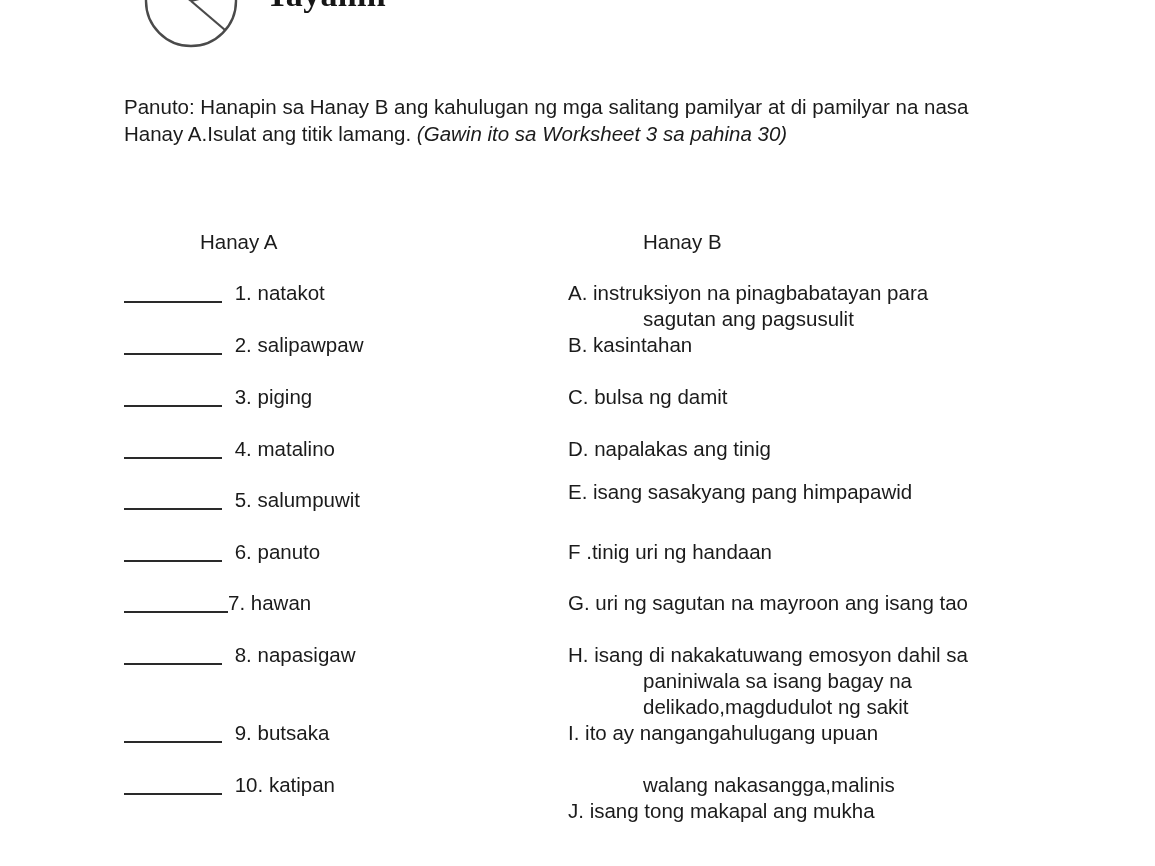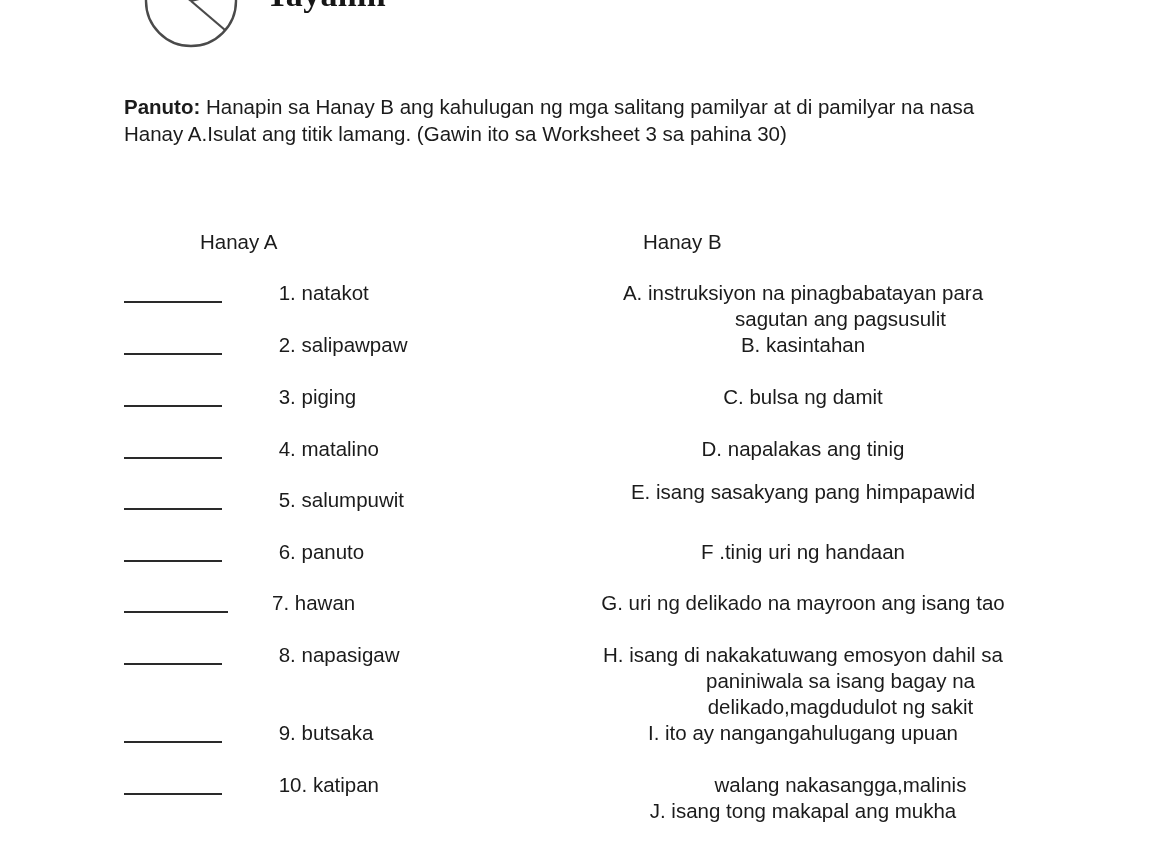--- a/index.html
+++ b/index.html
@@ -49,22 +49,22 @@
   
   #panuto {
     position: absolute;
     left: 124px;
     top: 72px;
     width: 890px;
     font-size: 20.5px;
     line-height: 27px;
     color: #1b1b1b;
   }
-  #panuto .lead { font-weight: bold; }
-  #panuto .note { }
+  #panuto .lead { font-weight: normal; }
+  #panuto .note { font-style: italic; }
 
   
   #worksheet {
     position: absolute;
     left: 0;
     top: 0;
     width: 1046px;
     height: 866px;
   }
   .col-heading {
@@ -91,32 +91,32 @@
     display: inline-block;
     width: 98px;
     border-bottom: 2px solid #2a2a2a;
     vertical-align: -3px;
     margin-right: 7px;
   }
   .item-row.tight .blank-line {
     width: 104px;
     margin-right: 0;
   }
-  .item-text { display: inline; margin-left: 44px; }
+  .item-text { display: inline; }
 
   
   .option-row {
     position: absolute;
     left: 568px;
     width: 470px;
     font-size: 20.5px;
     line-height: 26px;
     color: #1b1b1b;
   }
-  .option-row .opt-line { white-space: nowrap; text-align: center; }
+  .option-row .opt-line { white-space: nowrap; }
   .option-row .opt-line.cont { padding-left: 75px; }
 </style>
 </head>
 <body>
 
 <div id="header-band">
   <div id="badge-logo">
     <svg width="112" height="94" viewBox="0 0 112 94" fill="none">
       <circle cx="56" cy="47" r="45" stroke="#4a4a4a" stroke-width="2.4" fill="#ffffff"></circle>
       <path d="M56 47 L99 36" stroke="#4a4a4a" stroke-width="2.2"></path>
@@ -179,21 +179,21 @@
   <div class="option-row" style="top:436px">
     <div class="opt-line">D. napalakas ang tinig</div>
   </div>
   <div class="option-row" style="top:479px">
     <div class="opt-line">E. isang sasakyang pang himpapawid</div>
   </div>
   <div class="option-row" style="top:539px">
     <div class="opt-line">F .tinig uri ng handaan</div>
   </div>
   <div class="option-row" style="top:590px">
-    <div class="opt-line">G. uri ng delikado na mayroon ang isang tao</div>
+    <div class="opt-line">G. uri ng sagutan na mayroon ang isang tao</div>
   </div>
   <div class="option-row" style="top:642px">
     <div class="opt-line">H. isang di nakakatuwang emosyon dahil sa</div>
     <div class="opt-line cont">paniniwala sa isang bagay na</div>
     <div class="opt-line cont">delikado,magdudulot ng sakit</div>
   </div>
   <div class="option-row" style="top:720px">
     <div class="opt-line">I. ito ay nangangahulugang upuan</div>
   </div>
   <div class="option-row" style="top:772px">

